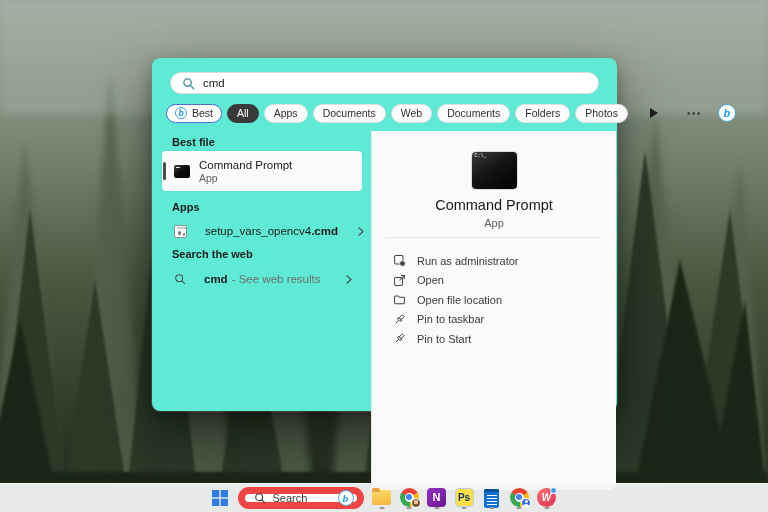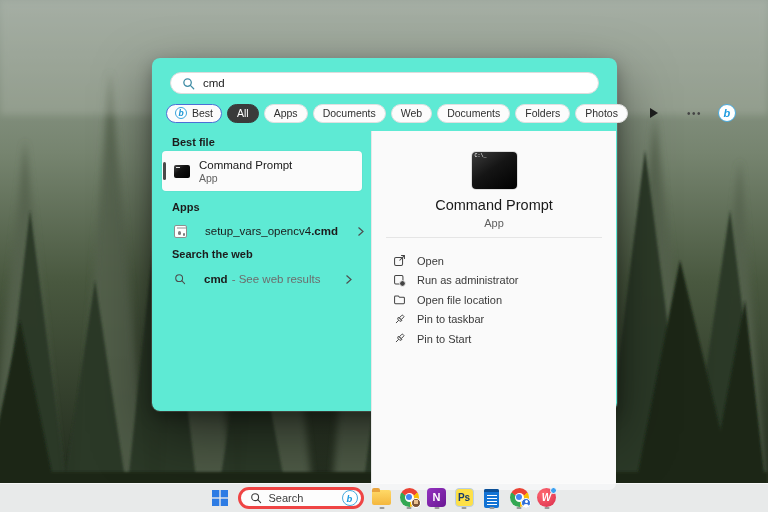--- a/index.html
+++ b/index.html
@@ -97,21 +97,21 @@
 
   
   .taskbar {
     position:absolute; left:0; right:0; top:483px; height:29px;
     background:rgba(243,244,246,.95); border-top:1px solid rgba(255,255,255,.6);
     display:flex; align-items:center; justify-content:center; gap:8.5px;
   }
   .tb-start { width:16px; height:16px; flex:none; margin-right:1px; }
   .tb-search {
     width:126px; height:22px; border-radius:11px; background:rgba(255,255,255,.9);
-    border:3px solid #ef4444; display:flex; align-items:center; gap:7px; padding:0 3px 0 9px;
+    border:7px solid #ef4444; display:flex; align-items:center; gap:7px; padding:0 3px 0 9px;
   }
   .tb-search span { font-size:11px; color:#3c3c3c; flex:1; }
   .tb-bing { width:16px; height:16px; border-radius:50%; border:1.4px solid #48aadd; background:#fff;
     display:flex; align-items:center; justify-content:center; font-size:9.5px; font-weight:700; font-style:italic; color:#1e9ce0; }
   .tb-app { position:relative; width:19px; height:21px; display:flex; align-items:flex-start; justify-content:center; }
   .tb-app::after { content:""; position:absolute; bottom:0; left:50%; transform:translateX(-50%); width:5px; height:2px; border-radius:1px; background:#9a9a9a; }
 
   .ic-folder { width:19px; height:15px; margin-top:2px; position:relative; background:linear-gradient(#ffd967,#f4b73e); border-radius:2px; }
   .ic-folder::before { content:""; position:absolute; left:0; top:-2px; width:8px; height:4px; background:#e8a33d; border-radius:2px 2px 0 0; }
 
@@ -259,32 +259,32 @@
 
     <div class="preview">
       <div class="big-cmd"></div>
       <div class="pv-title">Command Prompt</div>
       <div class="pv-sub">App</div>
       <div class="pv-divider"></div>
 
       <div class="actions">
         <div class="action-row">
           <svg width="13" height="13" viewBox="0 0 14 14">
+            <rect x="1.7" y="1.7" width="9" height="9" rx="1.2" fill="none" stroke="#444" stroke-width="1.1"></rect>
+            <circle cx="10.2" cy="10.2" r="3.1" fill="#444" stroke="#fafafa" stroke-width="1"></circle>
+          </svg>
+          <span>Run as administrator</span>
+        </div>
+        <div class="action-row">
+          <svg width="13" height="13" viewBox="0 0 14 14">
             <rect x="1.7" y="3.7" width="8.6" height="8.6" rx="1.5" fill="none" stroke="#444" stroke-width="1.1"></rect>
             <line x1="7" y1="7" x2="12" y2="2" stroke="#444" stroke-width="1.1"></line>
             <polyline points="8.7,1.7 12.3,1.7 12.3,5.3" fill="none" stroke="#444" stroke-width="1.1"></polyline>
           </svg>
           <span>Open</span>
-        </div>
-        <div class="action-row">
-          <svg width="13" height="13" viewBox="0 0 14 14">
-            <rect x="1.7" y="1.7" width="9" height="9" rx="1.2" fill="none" stroke="#444" stroke-width="1.1"></rect>
-            <circle cx="10.2" cy="10.2" r="3.1" fill="#444" stroke="#fafafa" stroke-width="1"></circle>
-          </svg>
-          <span>Run as administrator</span>
         </div>
         <div class="action-row">
           <svg width="13" height="13" viewBox="0 0 14 14">
             <path d="M1.7 4.2 c0-.6 .4-1 1-1 h3 l1.4 1.4 h4.2 c.6 0 1 .4 1 1 v5 c0 .6-.4 1-1 1 h-8.6 c-.6 0-1-.4-1-1 z" fill="none" stroke="#444" stroke-width="1.1"></path>
           </svg>
           <span>Open file location</span>
         </div>
         <div class="action-row">
           <svg width="13" height="13" viewBox="0 0 14 14">
             <g transform="rotate(45 7 7)" fill="none" stroke="#444" stroke-width="1">

